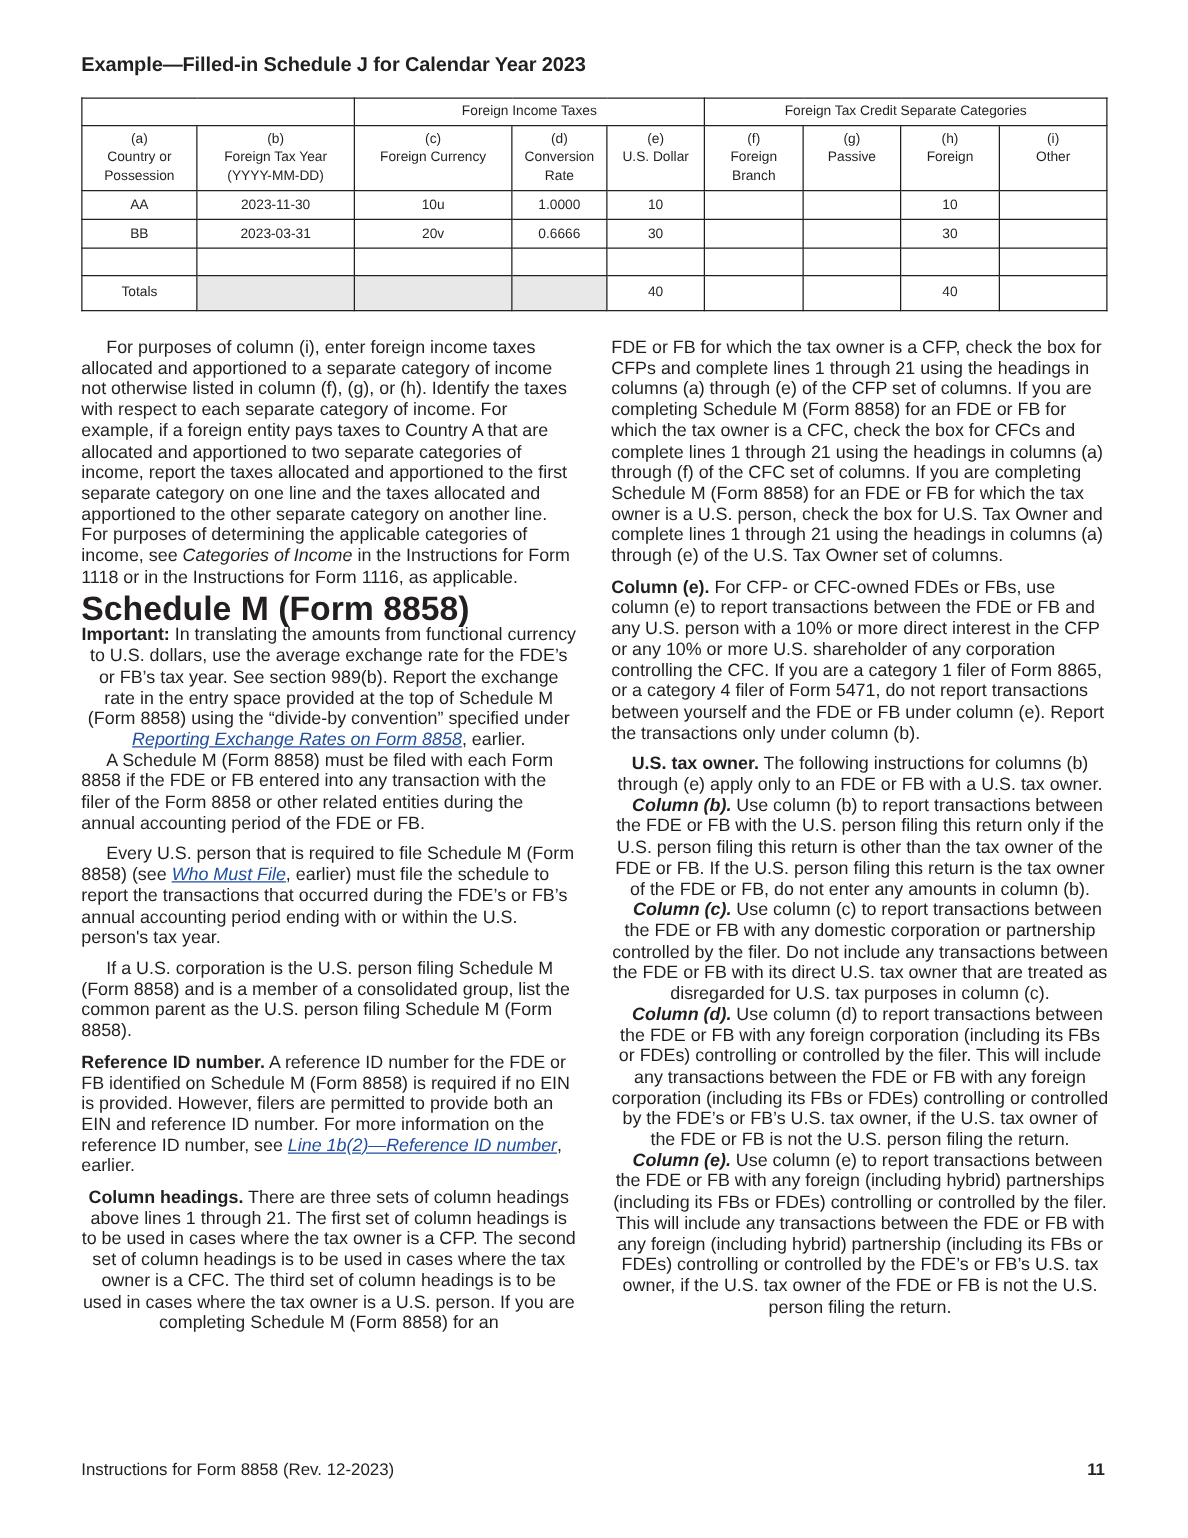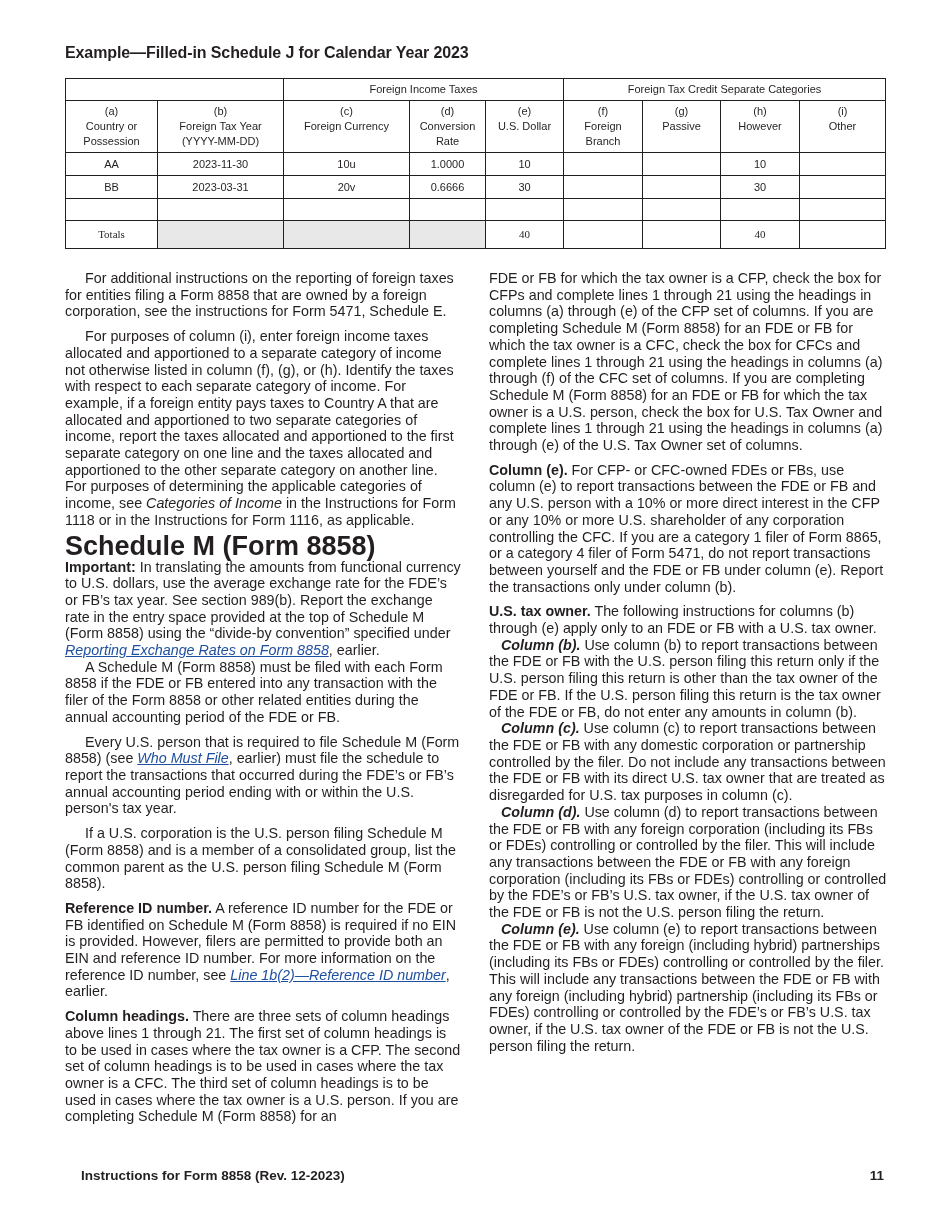--- a/index.html
+++ b/index.html
@@ -21,39 +21,39 @@
   }
   table.schedj td {
     border: 1px solid #231f20; text-align: center; vertical-align: middle;
     padding: 0 2px; line-height: 15px;
   }
   table.schedj tr.r-title td { height: 18px; text-align: left; padding-left: 9px; }
   table.schedj tr.r-group td { height: 22px; }
   table.schedj tr.r-head td { height: 52px; vertical-align: top; padding-top: 3px; }
   table.schedj tr.r-data td { height: 23px; }
   table.schedj tr.r-empty td { height: 22px; }
-  table.schedj tr.r-total td { height: 28px; font-family: Liberation Serif, serif; }
+  table.schedj tr.r-total td { height: 28px; }
   table.schedj td.shade { background: #e8e8e8; }
   .b { font-weight: bold; }
 
   .col { position: absolute; top: 270px; width: 396px; font-size: 14.3px; line-height: 16.7px; }
   .col.left { left: 65px; }
   .col.right { left: 489px; width: 398px; }
   .col p { margin-bottom: 8px; }
-  .col p.tight { margin-bottom: 0; }
+  .col p.tight { margin-bottom: 0; text-align: center; }
   .indent { text-indent: 20px; }
   .indent-sm { text-indent: 12px; }
   .section-title {
     font-size: 27px; font-weight: bold; line-height: 26px; margin-top: 2px;
   }
   .link { color: #1f4fa0; font-style: italic; text-decoration: underline; }
   .bi { font-weight: bold; font-style: italic; }
 
   .footer-left {
-    position: absolute; left: 65px; top: 1168px; font-size: 13.5px; font-weight: bold; margin-left: 16px;
+    position: absolute; left: 65px; top: 1168px; font-size: 13.5px; font-weight: normal;
   }
   .footer-right {
     position: absolute; right: 66px; top: 1168px; font-size: 13.5px; font-weight: bold;
   }
 </style>
 </head>
 <body>
 
 <div class="page-heading">Example—Filled-in Schedule J for Calendar Year 2023</div>
 
@@ -99,21 +99,21 @@
         <td>
           <div>(f)</div>
           <div>Foreign Branch</div>
         </td>
         <td>
           <div>(g)</div>
           <div>Passive</div>
         </td>
         <td>
           <div>(h)</div>
-          <div>However</div>
+          <div>Foreign</div>
         </td>
         <td>
           <div>(i)</div>
           <div>Other</div>
         </td>
       </tr>
   </tbody>
     <tbody id="data-rows">
       <tr class="r-data">
         <td>AA</td>
@@ -158,21 +158,20 @@
     <td>40</td>
     <td></td>
     <td></td>
     <td>40</td>
     <td></td>
   </tr>
 </tbody>
   </table>
 
 <div class="col left">
-  <p class="indent">For additional instructions on the reporting of foreign taxes for entities filing a Form 8858 that are owned by a foreign corporation, see the instructions for Form 5471, Schedule E.</p>
   <p class="indent" style="margin-bottom:4px"><span>For purposes of column (i), enter foreign income taxes allocated and apportioned to a separate category of income not otherwise listed in column (f), (g), or (h). Identify the taxes with respect to each separate category of income. For example, if a foreign entity pays taxes to Country A that are allocated and apportioned to two separate categories of income, report the taxes allocated and apportioned to the first separate category on one line and the taxes allocated and apportioned to the other separate category on another line. For purposes of determining the applicable categories of income, see </span><i>Categories of Income</i><span> in the Instructions for Form 1118 or in the Instructions for Form 1116, as applicable.</span></p>
   <div class="section-title">Schedule M (Form 8858)</div>
   <p class="tight"><b>Important:</b><span>  In translating the amounts from functional currency to U.S. dollars, use the average exchange rate for the FDE’s or FB’s tax year. See section 989(b). Report the exchange rate in the entry space provided at the top of Schedule M (Form 8858) using the “divide-by convention” specified under </span><a class="link">Reporting Exchange Rates on Form 8858</a><span>, earlier.</span></p>
   <p class="indent" style="">A Schedule M (Form 8858) must be filed with each Form 8858 if the FDE or FB entered into any transaction with the filer of the Form 8858 or other related entities during the annual accounting period of the FDE or FB.</p>
   <p class="indent"><span>Every U.S. person that is required to file Schedule M (Form 8858) (see </span><a class="link">Who Must File</a><span>, earlier) must file the schedule to report the transactions that occurred during the FDE’s or FB’s annual accounting period ending with or within the U.S. person's tax year.</span></p>
   <p class="indent">If a U.S. corporation is the U.S. person filing Schedule M (Form 8858) and is a member of a consolidated group, list the common parent as the U.S. person filing Schedule M (Form 8858).</p>
   <p><b>Reference ID number.</b><span>  A reference ID number for the FDE or FB identified on Schedule M (Form 8858) is required if no EIN is provided. However, filers are permitted to provide both an EIN and reference ID number. For more information on the reference ID number, see </span><a class="link">Line 1b(2)—Reference ID number</a><span>, earlier.</span></p>
   <p class="tight"><b>Column headings.</b><span>  There are three sets of column headings above lines 1 through 21. The first set of column headings is to be used in cases where the tax owner is a CFP. The second set of column headings is to be used in cases where the tax owner is a CFC. The third set of column headings is to be used in cases where the tax owner is a U.S. person. If you are completing Schedule M (Form 8858) for an</span></p>
 </div>
 

